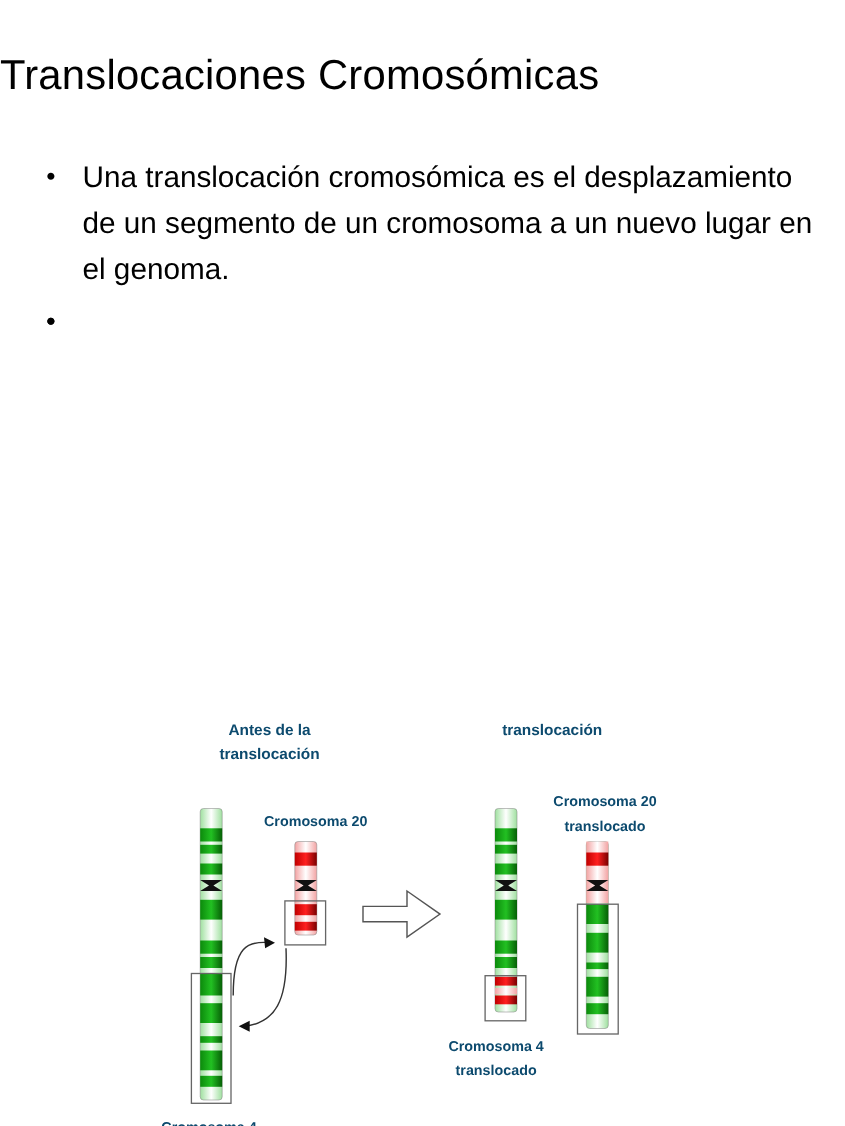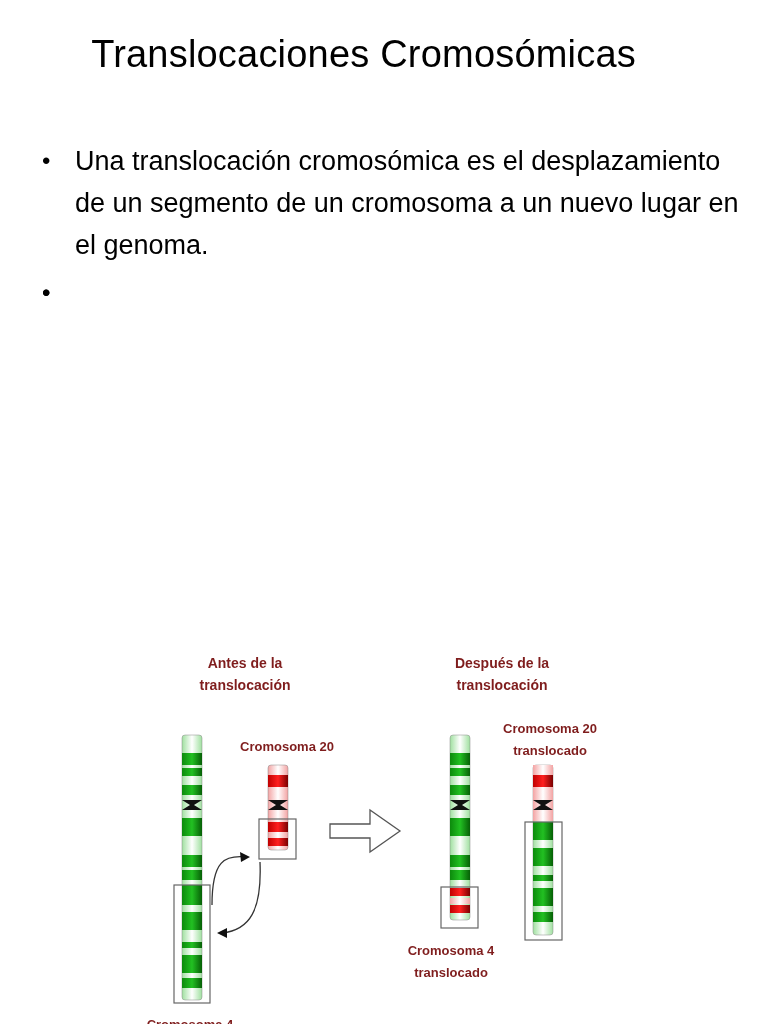--- a/index.html
+++ b/index.html
@@ -1,42 +1,41 @@
 <!DOCTYPE html>
 <html><head>
 <meta charset="utf-8">
 <style>
   html, body { margin:0; padding:0; background:#ffffff; }
   body { width:768px; height:1024px; position:relative; overflow:hidden; font-family:"Liberation Sans", sans-serif; color:#000; }
-  .title { position:absolute; top:33px; left:0; width:636px; text-align:right; font-size:38px; font-weight:normal; letter-spacing:0.2px; }
+  .title { position:absolute; top:48px; left:0; width:636px; text-align:left; font-size:38px; font-weight:normal; letter-spacing:0.2px; }
   .bullets { position:absolute; top:140px; left:42px; width:700px; margin:0; padding:0; list-style:none; }
   .bullet { position:relative; padding-left:33px; font-size:27px; line-height:42px; margin-bottom:6px; }
   .bullet .dot { position:absolute; left:0; top:0; font-size:24px; }
   .diagram { position:absolute; left:0; top:0; width:768px; height:1024px; }
-  .lbl { position:absolute; font-weight:bold; font-size:14px; text-align:center; line-height:22px; color:#7f1d1d; }
+  .lbl { position:absolute; font-weight:bold; font-size:14px; text-align:center; line-height:22px; color:#0c4a6e; }
   .lbl-sm { font-size:13px; }
 </style>
 </head>
 <body>
 
 <div class="title">Translocaciones Cromosómicas</div>
 
 <ul class="bullets">
   <li class="bullet"><span class="dot">•</span><span>Una translocación cromosómica es el desplazamiento de un segmento de un cromosoma a un nuevo lugar en el genoma.</span></li>
   <li class="bullet"><span class="dot">•</span></li>
   <li class="bullet"><span class="dot">•</span></li>
 </ul>
 
 <div class="diagram">
   <div class="lbl" style="left:165px;top:652px;width:160px;">
     <div>Antes de la</div>
     <div>translocación</div>
   </div>
   <div class="lbl" style="left:422px;top:652px;width:160px;">
-    <div>Después de la</div>
     <div>translocación</div>
   </div>
   <div class="lbl lbl-sm" style="left:222px;top:736px;width:130px;">Cromosoma 20</div>
   <div class="lbl lbl-sm" style="left:485px;top:718px;width:130px;">
     <div>Cromosoma 20</div>
     <div>translocado</div>
   </div>
   <div class="lbl lbl-sm" style="left:386px;top:940px;width:130px;">
     <div>Cromosoma 4</div>
     <div>translocado</div>

